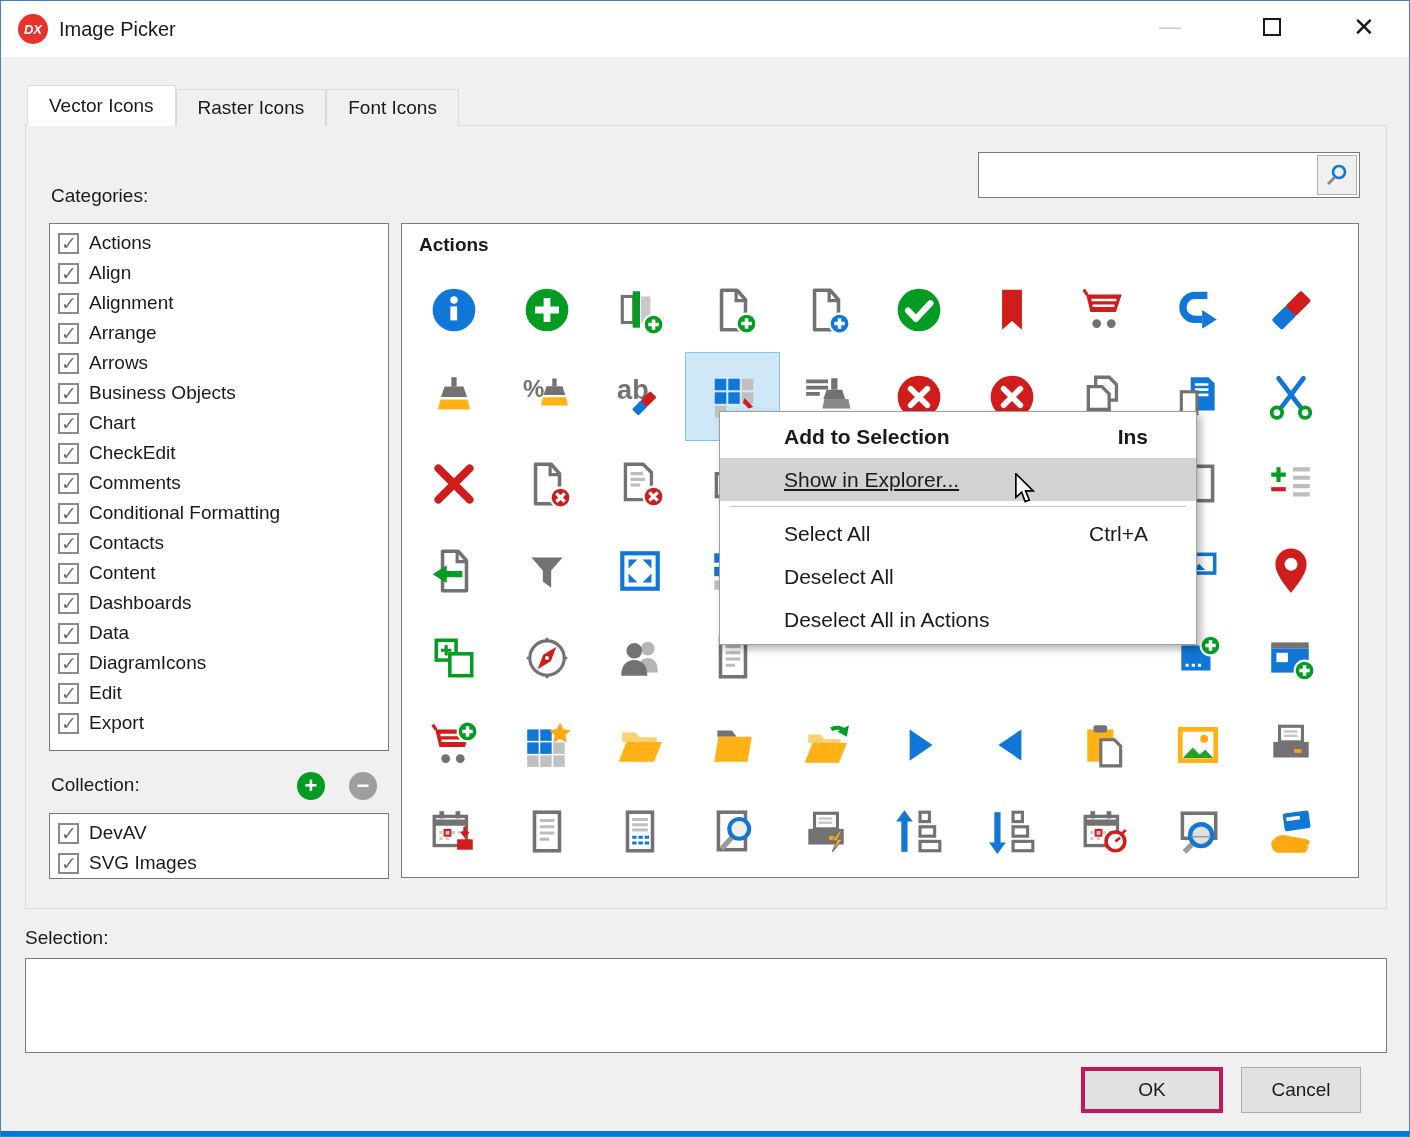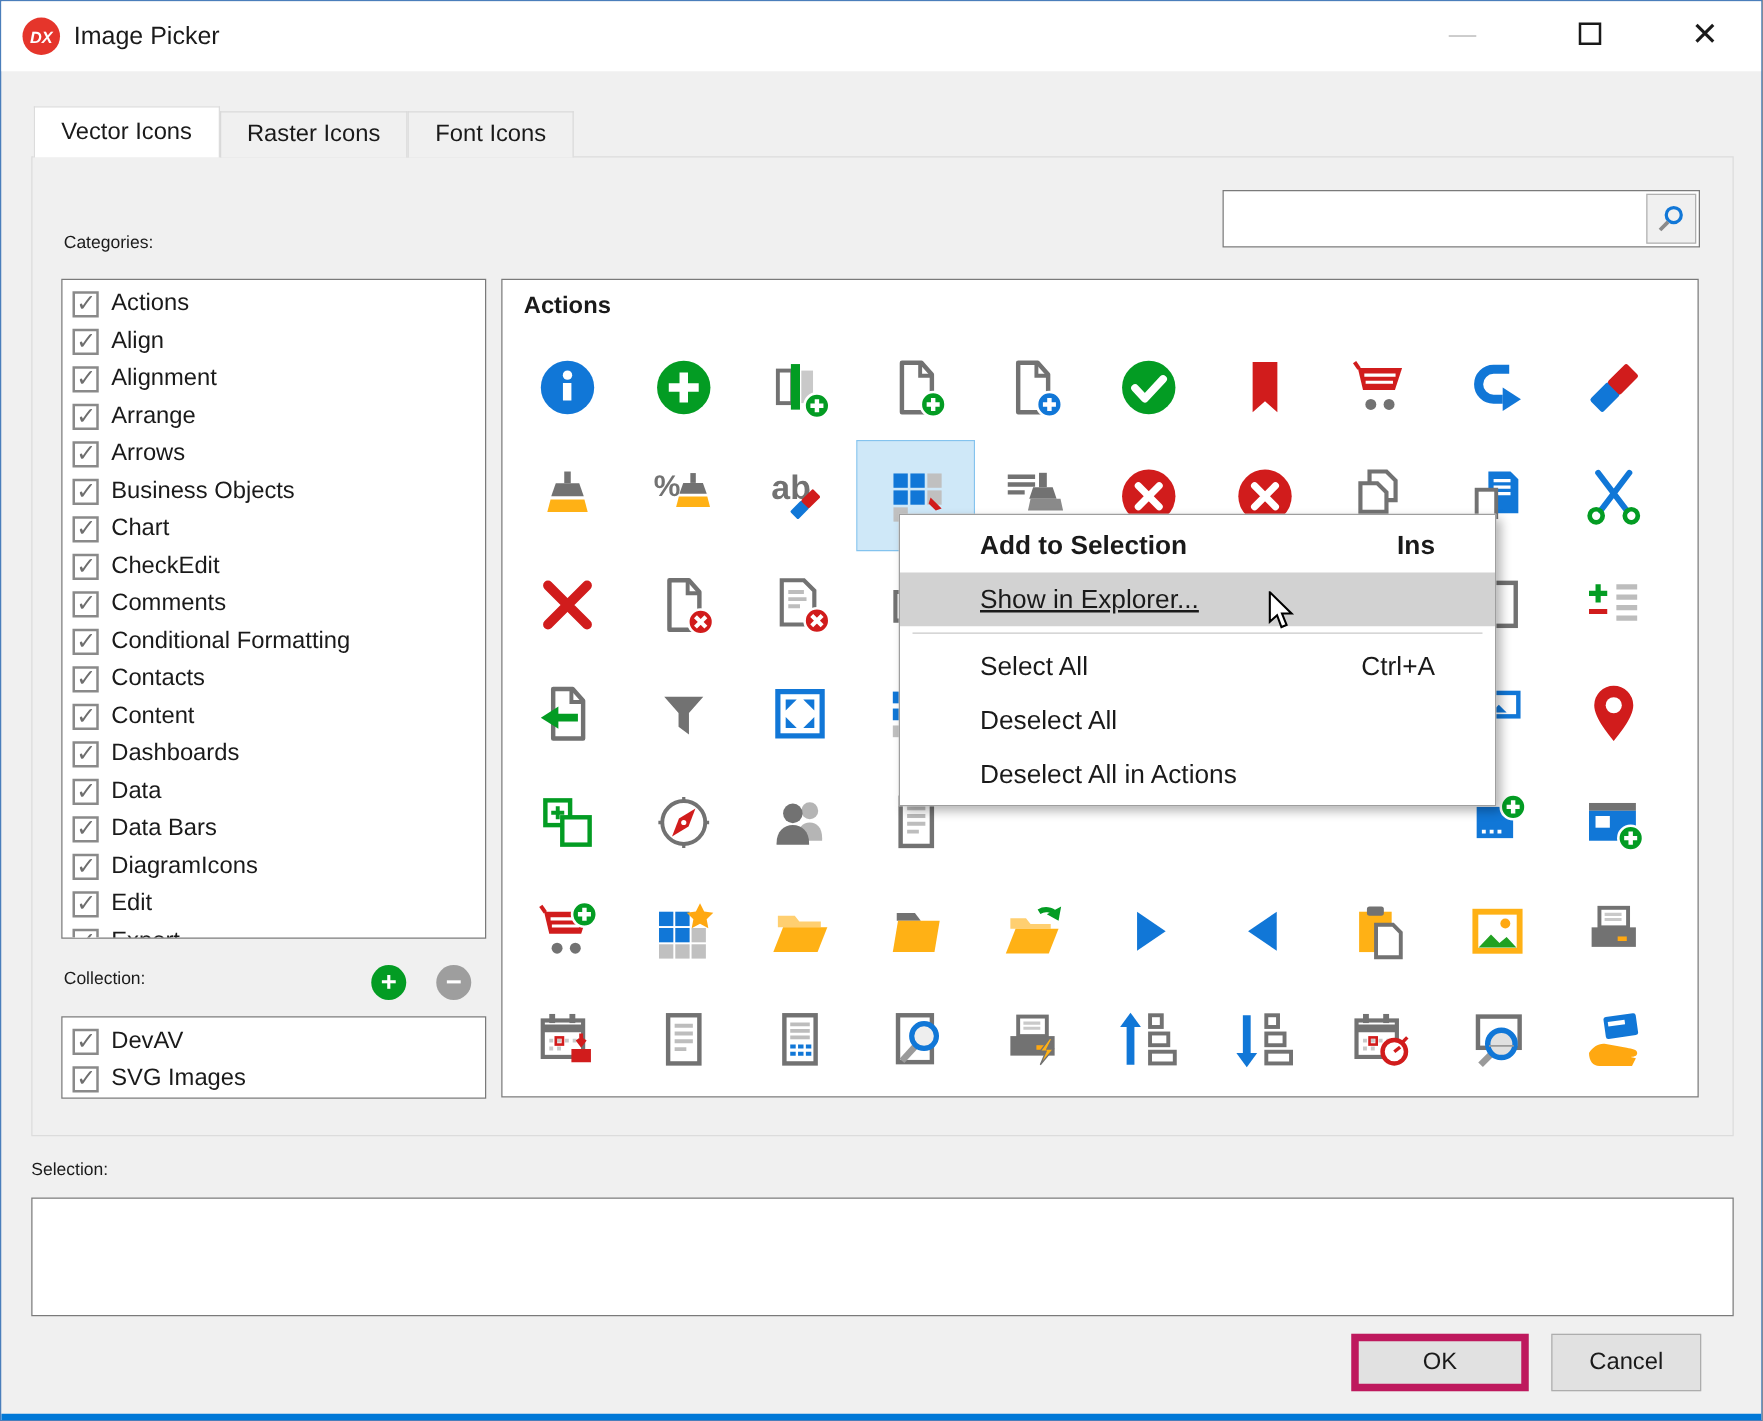--- a/index.html
+++ b/index.html
@@ -19,21 +19,21 @@
   .tabstrip-line{position:absolute;left:24px;top:124px;width:1362px;height:784px;border:1px solid #dcdcdc;background:#f0f0f0;}
   .tabs{position:absolute;left:26px;top:84px;display:flex;align-items:flex-end;}
   .tab{height:37px;padding:12px 21px;display:flex;align-items:center;font-size:19px;color:#1a1a1a;
        background:#f0f0f0;border:1px solid #d9d9d9;border-bottom:none;margin-top:4px;}
   .tab.active{background:#fff;height:41px;margin-top:0;border:1px solid #dcdcdc;border-bottom:none;position:relative;z-index:3;}
   
   .search{position:absolute;left:977px;top:151px;width:382px;height:46px;background:#fff;border:1px solid #7a7a7a;display:flex;}
   .search input{flex:1;border:none;outline:none;font-size:19px;padding:0 8px;background:transparent;}
   .search .sbtn{width:40px;height:40px;margin:2px;background:#f0f0f0;border:1px solid #b0b0b0;display:flex;align-items:center;justify-content:center;}
   
-  .lbl{position:absolute;font-size:14px;color:#1a1a1a;text-align:right;}
+  .lbl{position:absolute;font-size:19px;color:#1a1a1a;text-align:right;}
   
   .listbox{position:absolute;background:#fff;border:1px solid #7a7a7a;overflow:hidden;padding-top:4px;}
   .lrow{height:30px;display:flex;align-items:center;padding-left:8px;font-size:19px;color:#1a1a1a;}
   .cb{width:21px;height:21px;border:2px solid #8a8a8a;background:#fff;margin-right:10px;position:relative;flex:none;}
   .cb:after{content:"✓";position:absolute;left:1px;top:-3px;font-size:19px;font-weight:bold;color:#6e6e6e;}
   
   .cirbtn{position:absolute;width:28px;height:28px;border-radius:50%;color:#fff;font-size:22px;font-weight:bold;
           display:flex;align-items:center;justify-content:center;line-height:1;}
   
   .gallery{position:absolute;left:400px;top:222px;width:958px;height:655px;background:#fff;border:1px solid #7a7a7a;}
@@ -48,21 +48,21 @@
   .mi{height:43px;display:flex;align-items:center;justify-content:space-between;padding:0 48px 0 64px;font-size:21px;color:#1a1a1a;}
   .mi.bold{font-weight:bold;}
   .mi.hl{background:#d2d2d2;text-decoration:underline;}
   .msep{height:1px;background:#c9c9c9;margin:5px 10px;}
   
   .cursor{position:absolute;left:1010px;top:472px;z-index:30;}
   
   .selbox{position:absolute;left:24px;top:957px;width:1362px;height:95px;background:#fff;border:1px solid #7a7a7a;font-size:19px;padding:4px;}
   .pushbtn{position:absolute;height:46px;background:#e1e1e1;font-size:19px;color:#1a1a1a;
            display:flex;align-items:center;justify-content:center;}
-  .okbtn{left:1080px;top:1066px;width:142px;border:6px solid #be185d;}
+  .okbtn{left:1080px;top:1066px;width:142px;border:4px solid #be185d;}
   .cancelbtn{left:1240px;top:1066px;width:120px;border:1px solid #adadad;}
   .bluestrip{position:absolute;left:0;top:1130px;width:100%;height:7px;background:#0078d7;}
 </style>
 </head>
 <body>
 
 <div class="window">
 
   <div class="titlebar">
     <div class="logo">DX</div>
@@ -144,24 +144,20 @@
       <div class="lrow">
         <span class="cb"></span>
         <span>Dashboards</span>
       </div>
       <div class="lrow">
         <span class="cb"></span>
         <span>Data</span>
       </div>
       <div class="lrow">
         <span class="cb"></span>
-        <span>Data Bars</span>
-      </div>
-      <div class="lrow">
-        <span class="cb"></span>
         <span>DiagramIcons</span>
       </div>
       <div class="lrow">
         <span class="cb"></span>
         <span>Edit</span>
       </div>
       <div class="lrow">
         <span class="cb"></span>
         <span>Export</span>
       </div>

